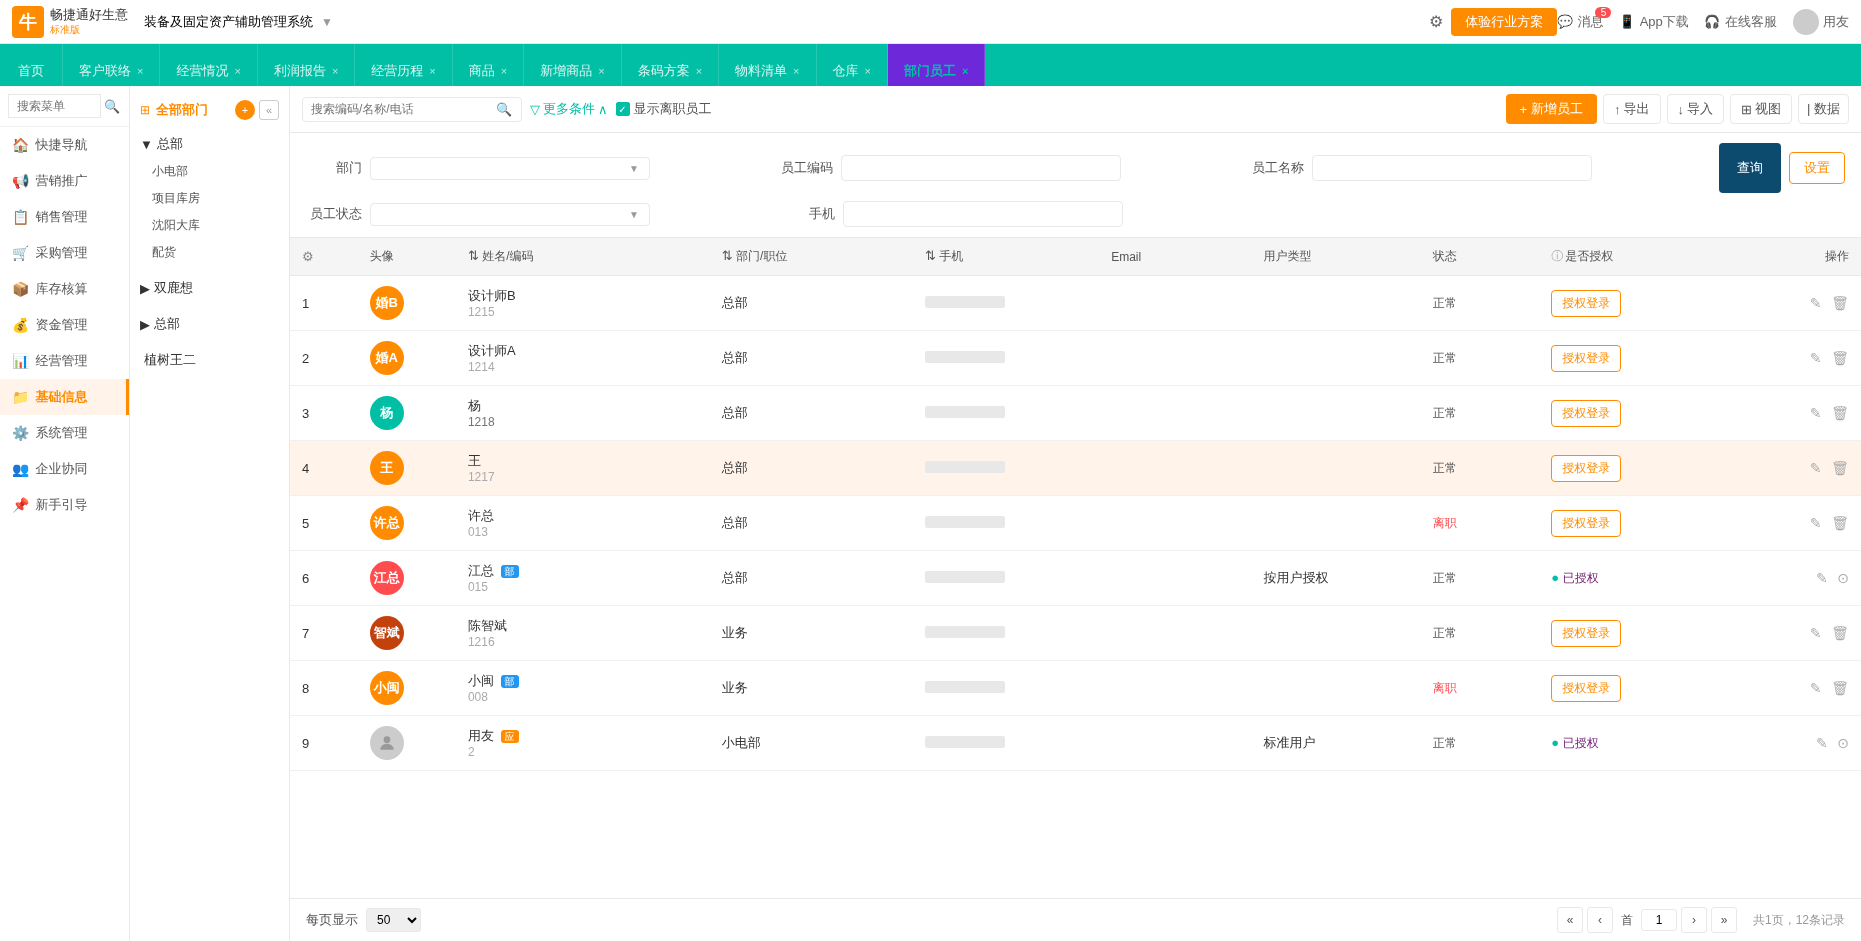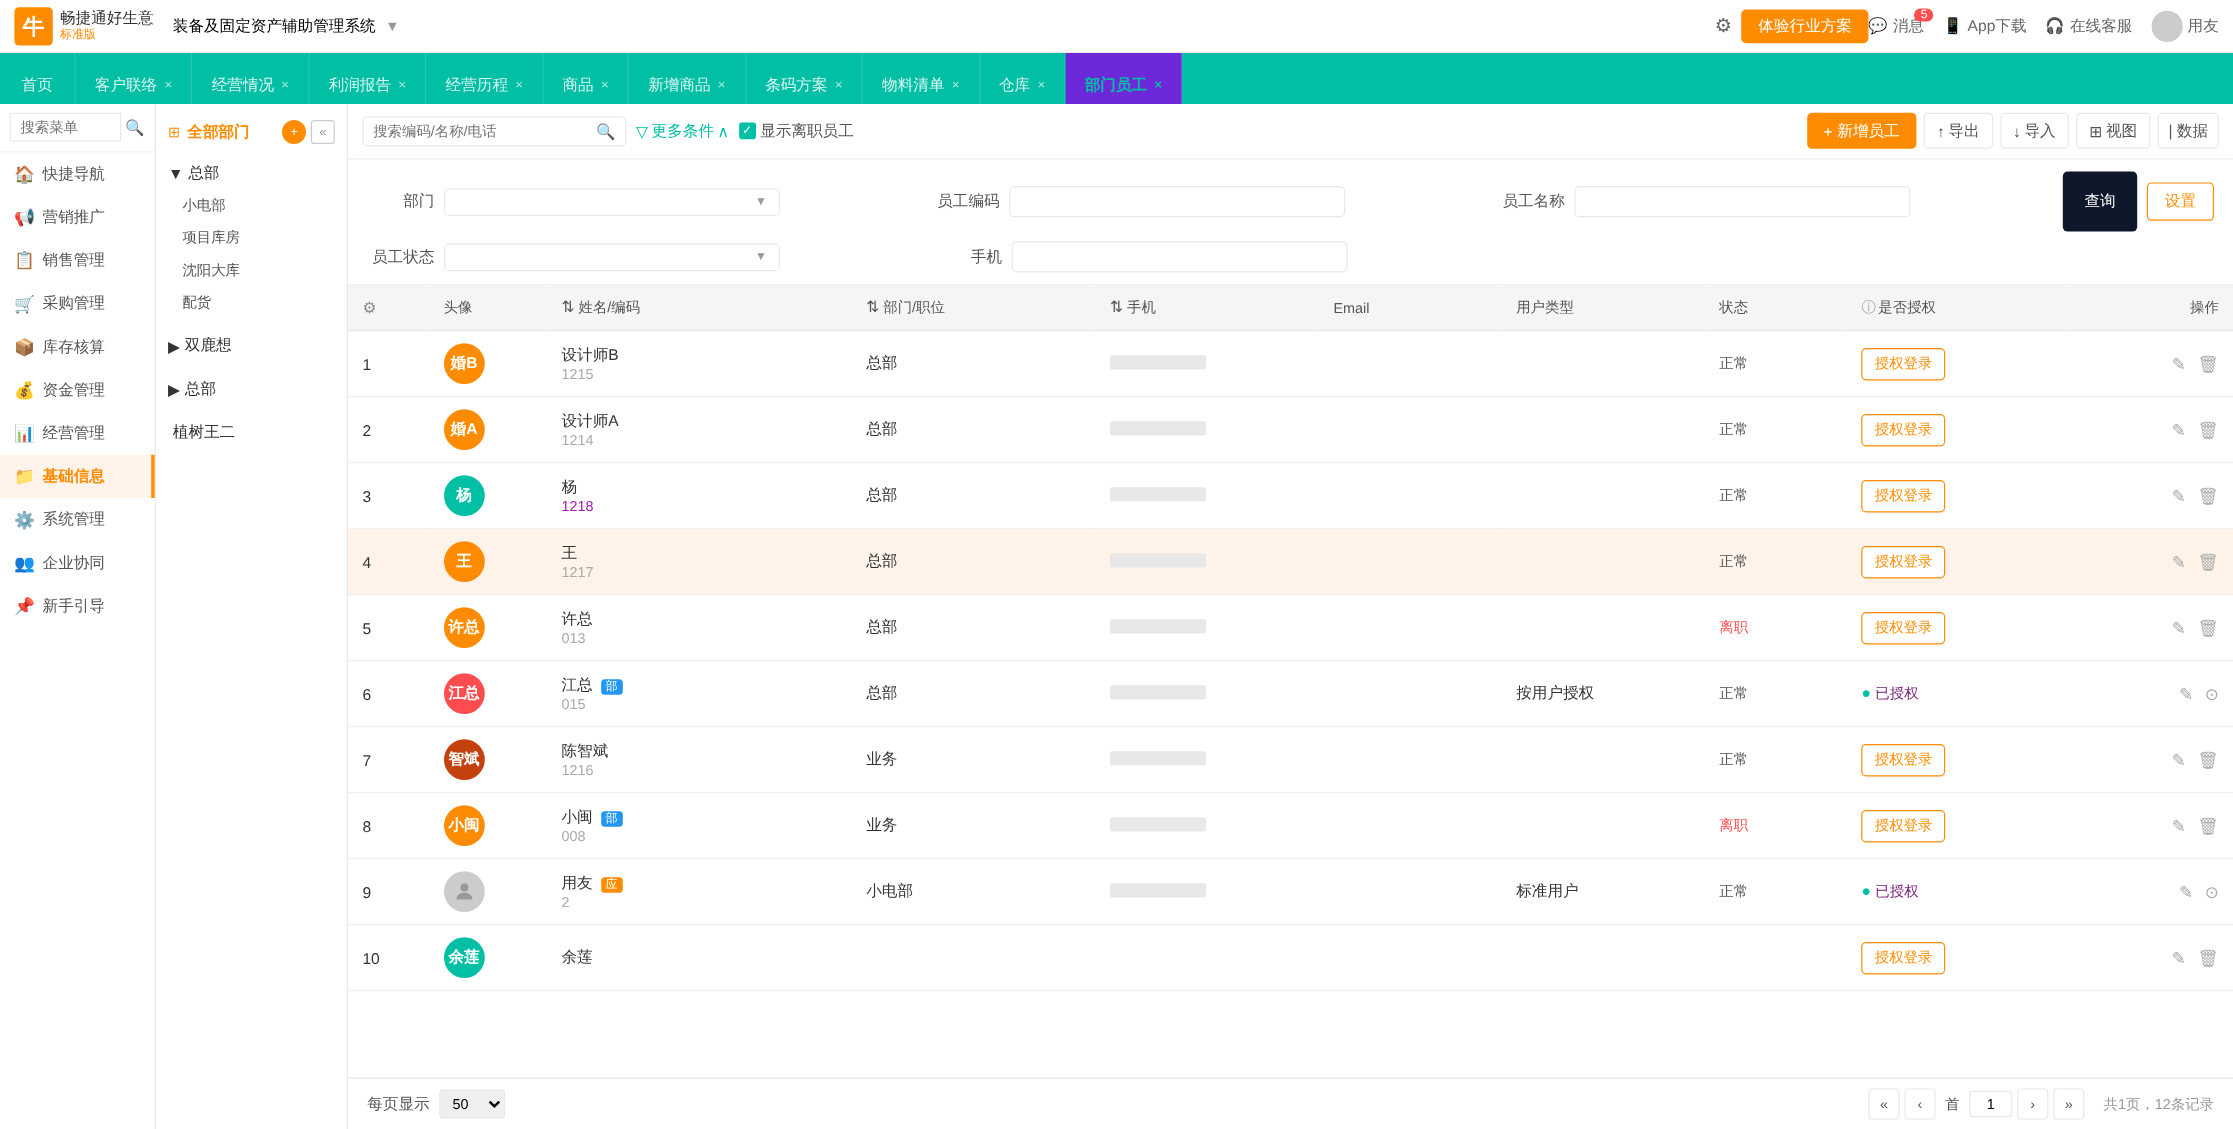--- a/index.html
+++ b/index.html
@@ -76,21 +76,21 @@
     
     .adv-filter { background: #fff; padding: 10px 16px; border-bottom: 1px solid #e8e8e8; flex-shrink: 0; }
     .adv-filter-row { display: flex; align-items: center; gap: 24px; margin-bottom: 8px; }
     .adv-filter-row:last-child { margin-bottom: 0; }
     .filter-field { display: flex; align-items: center; gap: 8px; flex: 1; }
     .filter-field label { color: #555; font-size: 13px; white-space: nowrap; min-width: 56px; text-align: right; }
     .filter-field .field-input { flex: 1; border: 1px solid #e8e8e8; border-radius: 4px; padding: 5px 10px; font-size: 12px; color: #999; display: flex; align-items: center; justify-content: space-between; background: #fff; max-width: 280px; }
     .filter-field .field-input input { border: none; outline: none; background: transparent; width: 100%; font-size: 12px; color: #555; }
     .filter-field .arrow-down { color: #999; font-size: 10px; }
     .filter-actions-right { display: flex; gap: 8px; align-items: center; min-width: 120px; justify-content: flex-end; }
-    .btn-query { background: #0f172a; color: #fff; border: none; border-radius: 4px; padding: 16px 18px; cursor: pointer; font-size: 13px; }
+    .btn-query { background: #0c4a6e; color: #fff; border: none; border-radius: 4px; padding: 16px 18px; cursor: pointer; font-size: 13px; }
     .btn-settings { background: #fff; color: #ff8c00; border: 1px solid #ff8c00; border-radius: 4px; padding: 6px 14px; cursor: pointer; font-size: 13px; }
 
     
     .table-area { flex: 1; overflow: auto; background: #fff; }
     table { width: 100%; border-collapse: collapse; }
     thead tr { background: #f5f5f5; }
     th { padding: 10px 12px; text-align: left; color: #555; font-weight: normal; font-size: 12px; border-bottom: 1px solid #e8e8e8; white-space: nowrap; }
     td { padding: 10px 12px; border-bottom: 1px solid #f0f0f0; font-size: 13px; color: #333; vertical-align: middle; }
     tr.highlighted td { background: #fff3ea; }
 
@@ -437,21 +437,21 @@
               </td>
             </tr>
 
             <tr>
               <td class="col-num">3</td>
               <td class="col-avatar">
                 <div class="avatar-circle" style="background:#00bfa5;">杨</div>
               </td>
               <td class="col-name">
                 <div>杨</div>
-                <div style="color:#a21caf;font-size:12px;">1218</div>
+                <div style="color:#737373;font-size:12px;">1218</div>
               </td>
               <td class="col-dept">总部</td>
               <td class="col-phone"><span class="phone-blur"></span></td>
               <td class="col-email"></td>
               <td class="col-usertype"></td>
               <td class="col-status"><span class="status-normal">正常</span></td>
               <td class="col-auth"><button class="btn-auth">授权登录</button></td>
               <td class="col-op">
                 <span class="op-edit">✎</span>
                 <span class="op-delete">🗑</span>
@@ -588,39 +588,20 @@
               <td class="col-auth">
                 <span class="authorized-dot">●</span>
                 <span class="authorized-text">已授权</span>
               </td>
               <td class="col-op">
                 <span class="op-edit">✎</span>
                 <span class="op-delete">⊙</span>
               </td>
             </tr>
 
-            <tr>
-              <td class="col-num">10</td>
-              <td class="col-avatar">
-                <div class="avatar-circle" style="background:#00bfa5;">余莲</div>
-              </td>
-              <td class="col-name">
-                <div>余莲</div>
-              </td>
-              <td class="col-dept"></td>
-              <td class="col-phone"></td>
-              <td class="col-email"></td>
-              <td class="col-usertype"></td>
-              <td class="col-status"></td>
-              <td class="col-auth"><button class="btn-auth">授权登录</button></td>
-              <td class="col-op">
-                <span class="op-edit">✎</span>
-                <span class="op-delete">🗑</span>
-              </td>
-            </tr>
 
           </tbody>
         </table>
       </div>
 
       <div class="table-footer">
         <span class="page-size-label">每页显示</span>
         <select class="page-size-select">
           <option>50</option>
           <option>100</option>

